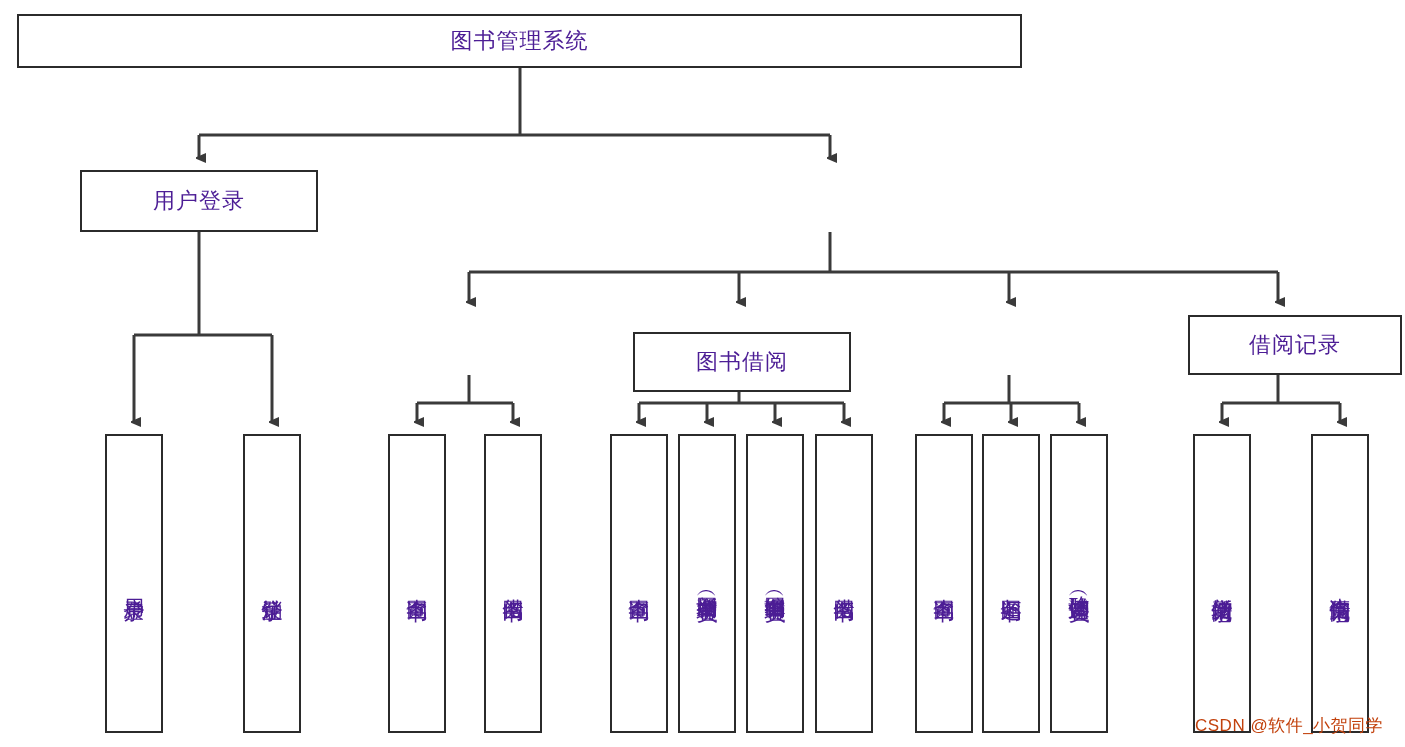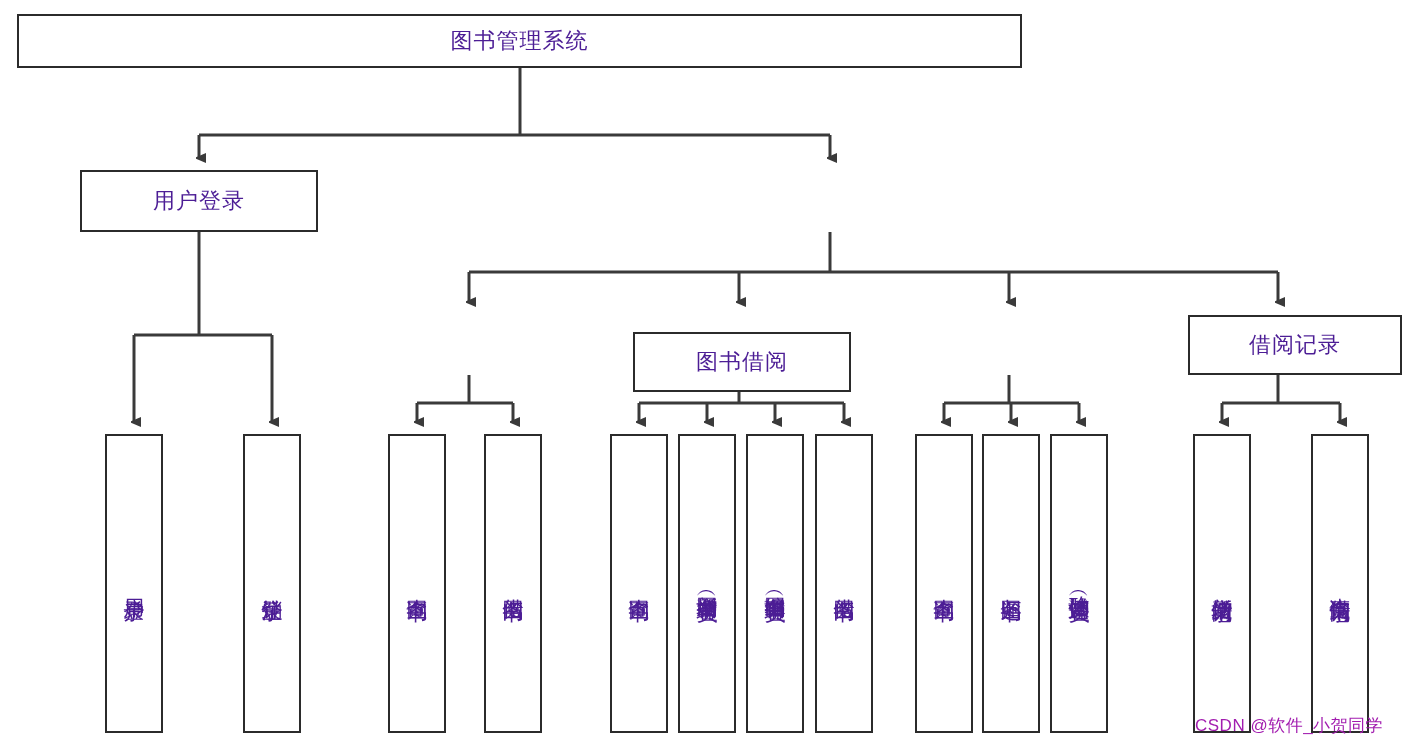--- a/index.html
+++ b/index.html
@@ -49,21 +49,21 @@
   }
   .node.vert .vtext {
     writing-mode: vertical-rl;
     text-orientation: upright;
     display: block;
     text-align: center;
   }
   .watermark {
     position: absolute;
     font-size: 17px;
-    color: #a21caf;
+    color: #c2410c;
     white-space: nowrap;
     letter-spacing: 0.5px;
   }
 </style>
 </head>
 <body>
 
 <div id="canvas">
 
   <svg class="connectors" viewBox="0 0 1405 747" xmlns="http://www.w3.org/2000/svg">

